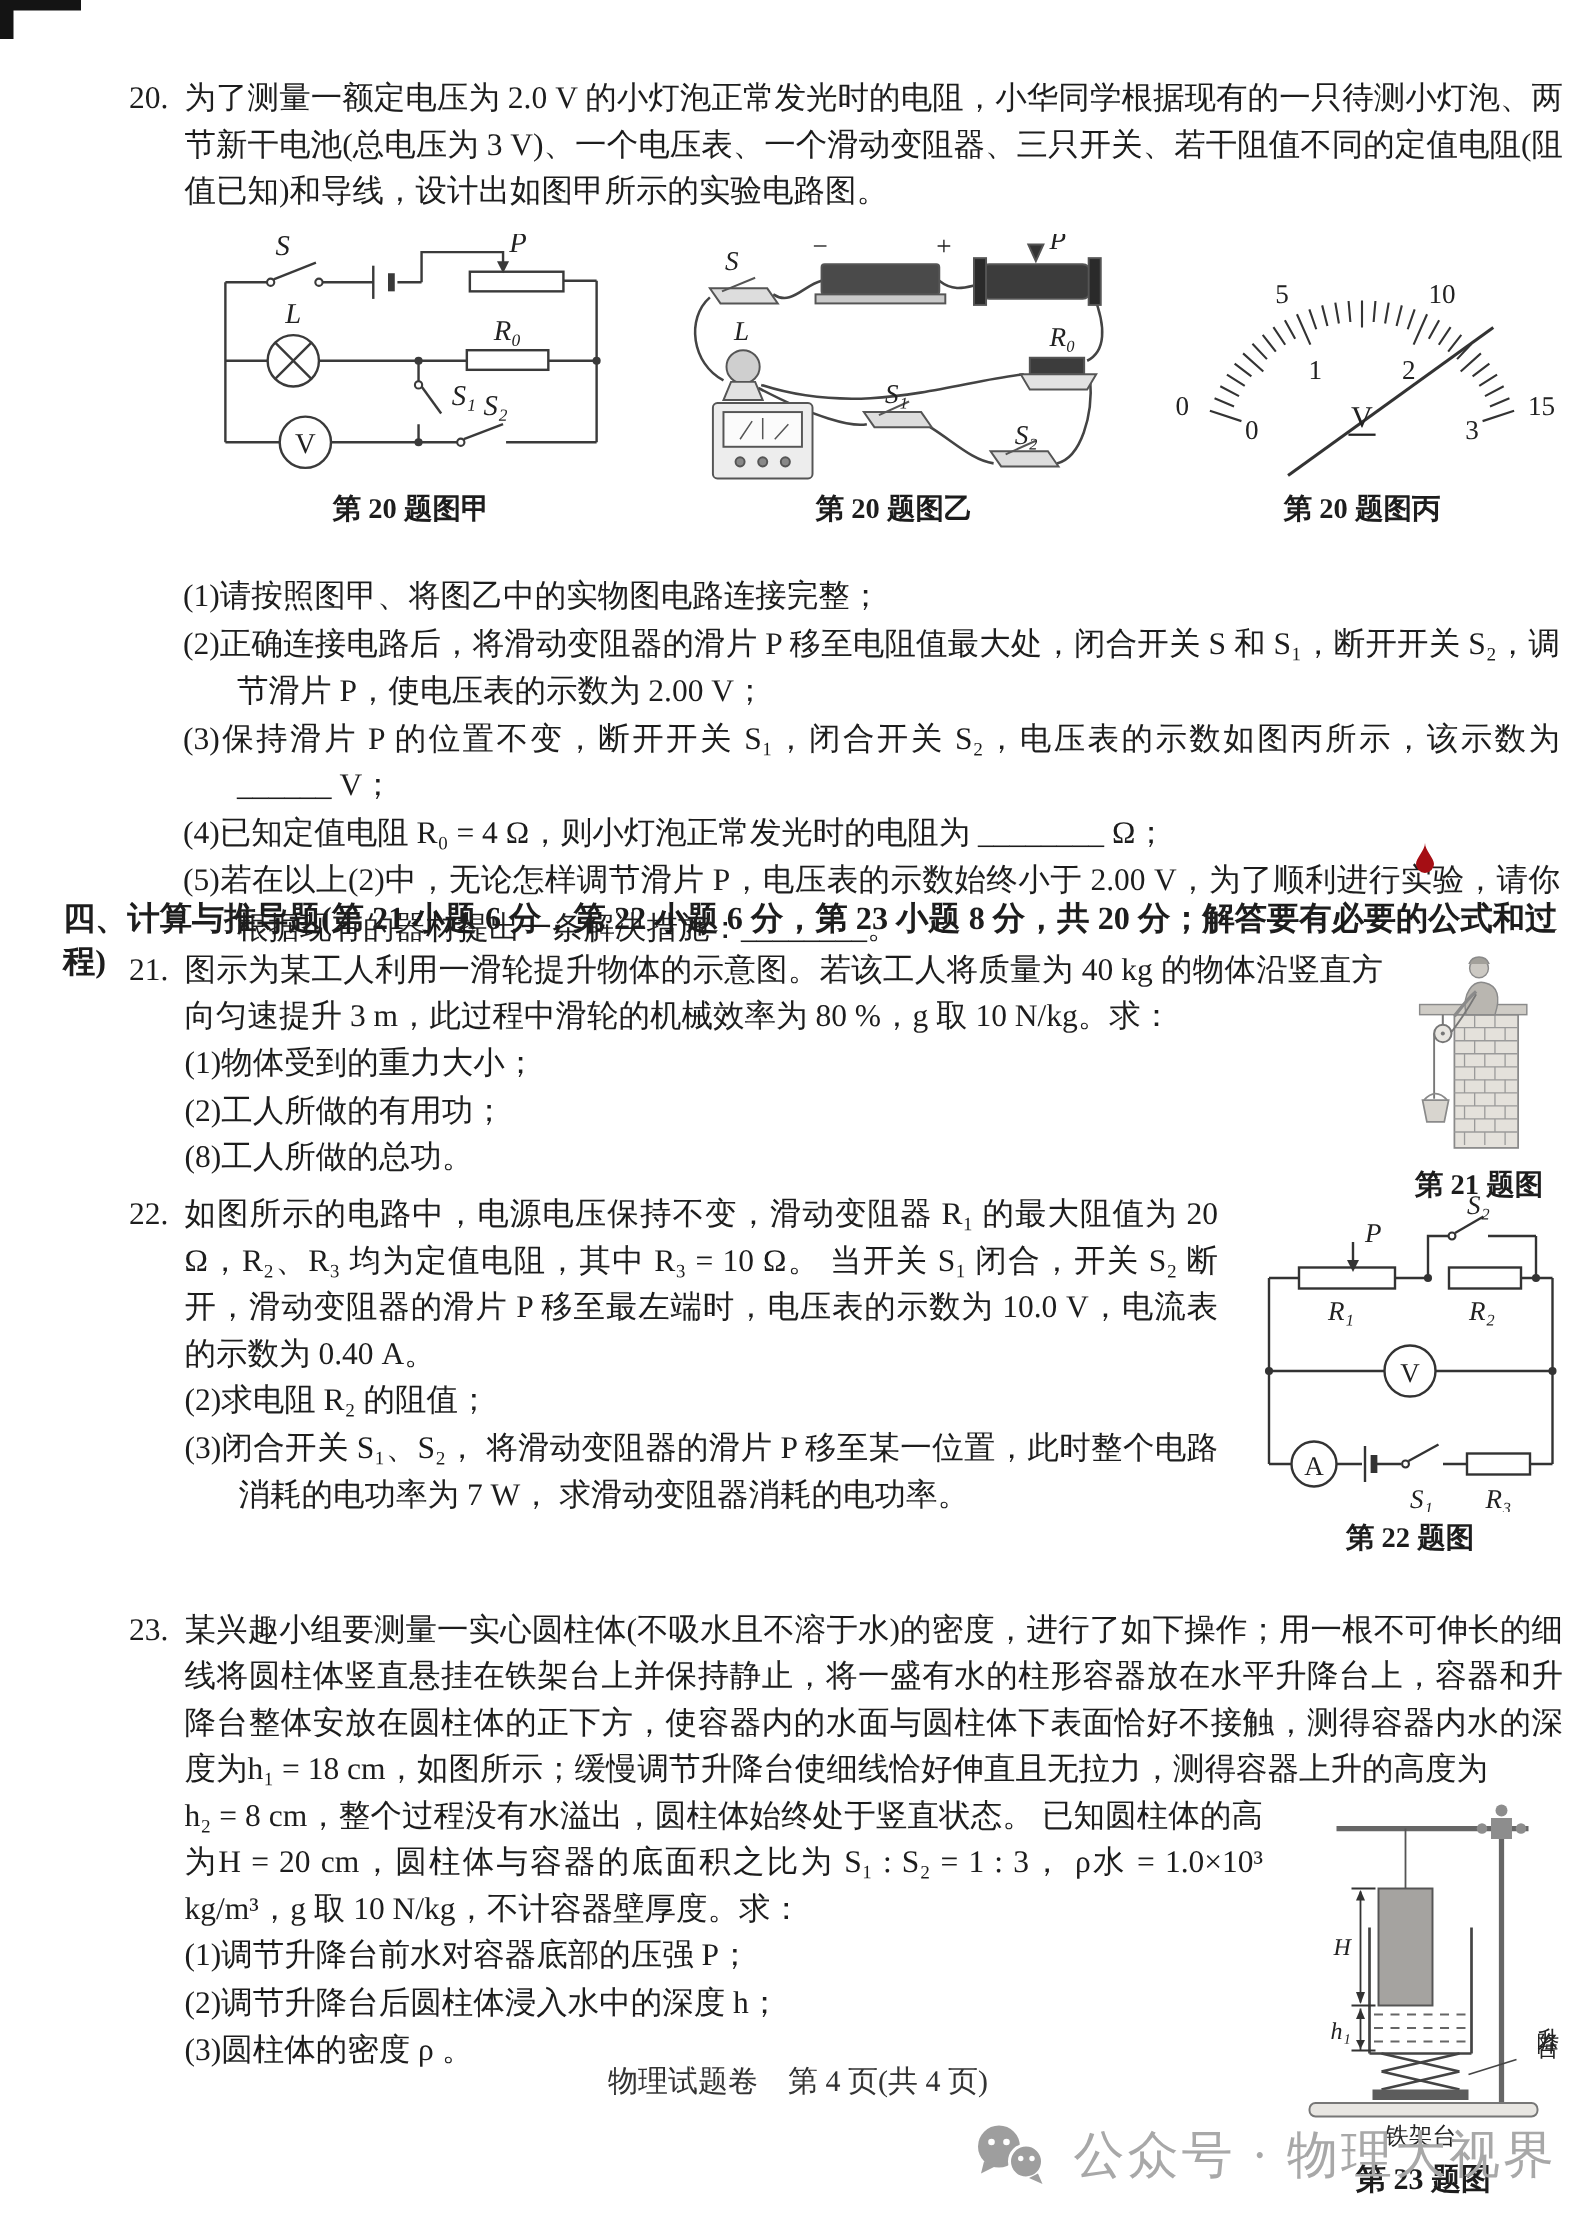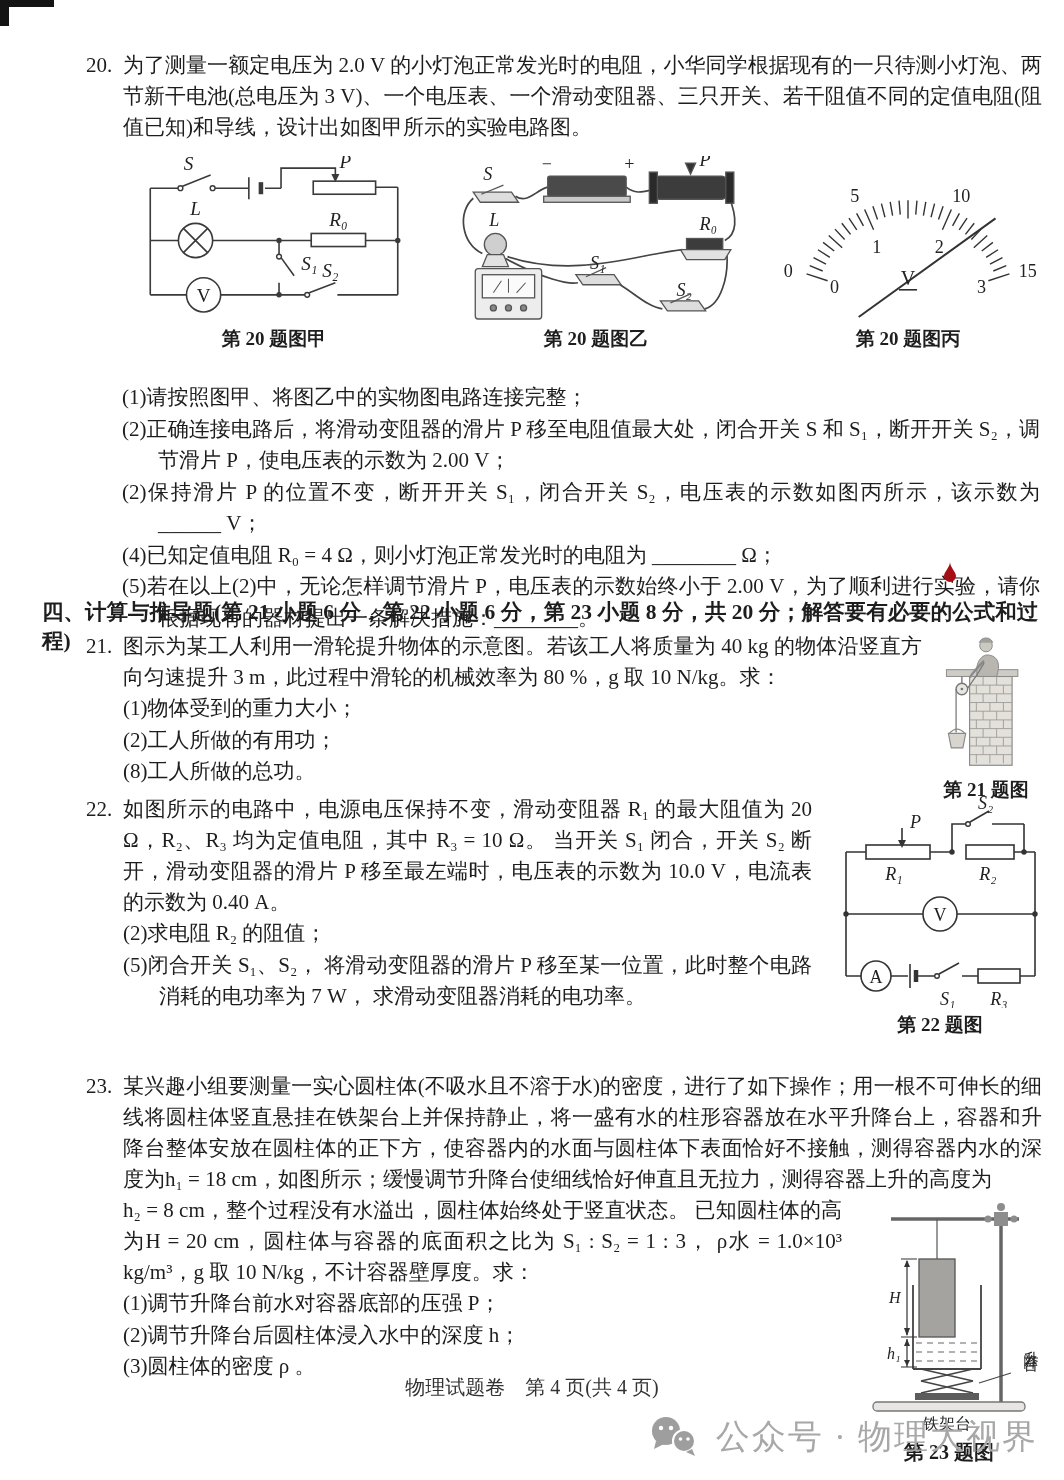--- a/index.html
+++ b/index.html
@@ -153,21 +153,21 @@
         </g>
         <path d="M126,133 H144" stroke="#222" stroke-width="1.5"></path>
       </svg>
       <div class="figcap">第 20 题图丙</div>
     </div>
   </div>
 
   <div class="abs" style="top:382px;left:122px;width:918px;">
     <div class="part">(1)请按照图甲、将图乙中的实物图电路连接完整；</div>
     <div class="part">(2)正确连接电路后，将滑动变阻器的滑片 P 移至电阻值最大处，闭合开关 S 和 S₁，断开开关 S₂，调节滑片 P，使电压表的示数为 2.00 V；</div>
-    <div class="part">(2)保持滑片 P 的位置不变，断开开关 S₁，闭合开关 S₂，电压表的示数如图丙所示，该示数为 ______ V；</div>
+    <div class="part">(3)保持滑片 P 的位置不变，断开开关 S₁，闭合开关 S₂，电压表的示数如图丙所示，该示数为 ______ V；</div>
     <div class="part">(4)已知定值电阻 R₀ = 4 Ω，则小灯泡正常发光时的电阻为 ________ Ω；</div>
     <div class="part">(5)若在以上(2)中，无论怎样调节滑片 P，电压表的示数始终小于 2.00 V，为了顺利进行实验，请你根据现有的器材提出一条解决措施：________。</div>
   </div>
 
   <svg class="red-drop" viewBox="0 0 12 20">
     <path d="M6,0 C6,5 0,10 0,14 A6,6 0 0 0 12,14 C12,10 6,5 6,0 Z" fill="#a50e14"></path>
   </svg>
 
   <div class="abs sec-head" style="top:597px;left:42px;width:1002px;">四、计算与推导题(第 21 小题 6 分，第 22 小题 6 分，第 23 小题 8 分，共 20 分；解答要有必要的公式和过程)</div>
 
@@ -245,21 +245,21 @@
           <text x="171" y="209" text-anchor="middle">R₃</text>
         </g>
       </svg>
       <div class="figcap">第 22 题图</div>
     </div>
     <div class="qrow">
       <div class="qnum">22.</div>
       <div class="qbody">
         <div class="txt">如图所示的电路中，电源电压保持不变，滑动变阻器 R₁ 的最大阻值为 20 Ω，R₂、R₃ 均为定值电阻，其中 R₃ = 10 Ω。 当开关 S₁ 闭合，开关 S₂ 断开，滑动变阻器的滑片 P 移至最左端时，电压表的示数为 10.0 V，电流表的示数为 0.40 A。</div>
         <div class="part">(2)求电阻 R₂ 的阻值；</div>
-        <div class="part">(5)闭合开关 S₁、S₂， 将滑动变阻器的滑片 P 移至某一位置，此时整个电路消耗的电功率为 7 W， 求滑动变阻器消耗的电功率。</div>
+        <div class="part">(3)闭合开关 S₁、S₂， 将滑动变阻器的滑片 P 移至某一位置，此时整个电路消耗的电功率为 7 W， 求滑动变阻器消耗的电功率。</div>
       </div>
     </div>
   </div>
 
   <div class="abs" style="top:1050px;left:86px;width:956px;margin-top:21px;">
     <div class="qrow">
       <div class="qnum">23.</div>
       <div class="qbody">
         <div class="txt">某兴趣小组要测量一实心圆柱体(不吸水且不溶于水)的密度，进行了如下操作；用一根不可伸长的细线将圆柱体竖直悬挂在铁架台上并保持静止，将一盛有水的柱形容器放在水平升降台上，容器和升降台整体安放在圆柱体的正下方，使容器内的水面与圆柱体下表面恰好不接触，测得容器内水的深度为h₁ = 18 cm，如图所示；缓慢调节升降台使细线恰好伸直且无拉力，测得容器上升的高度为</div>
         <div>

